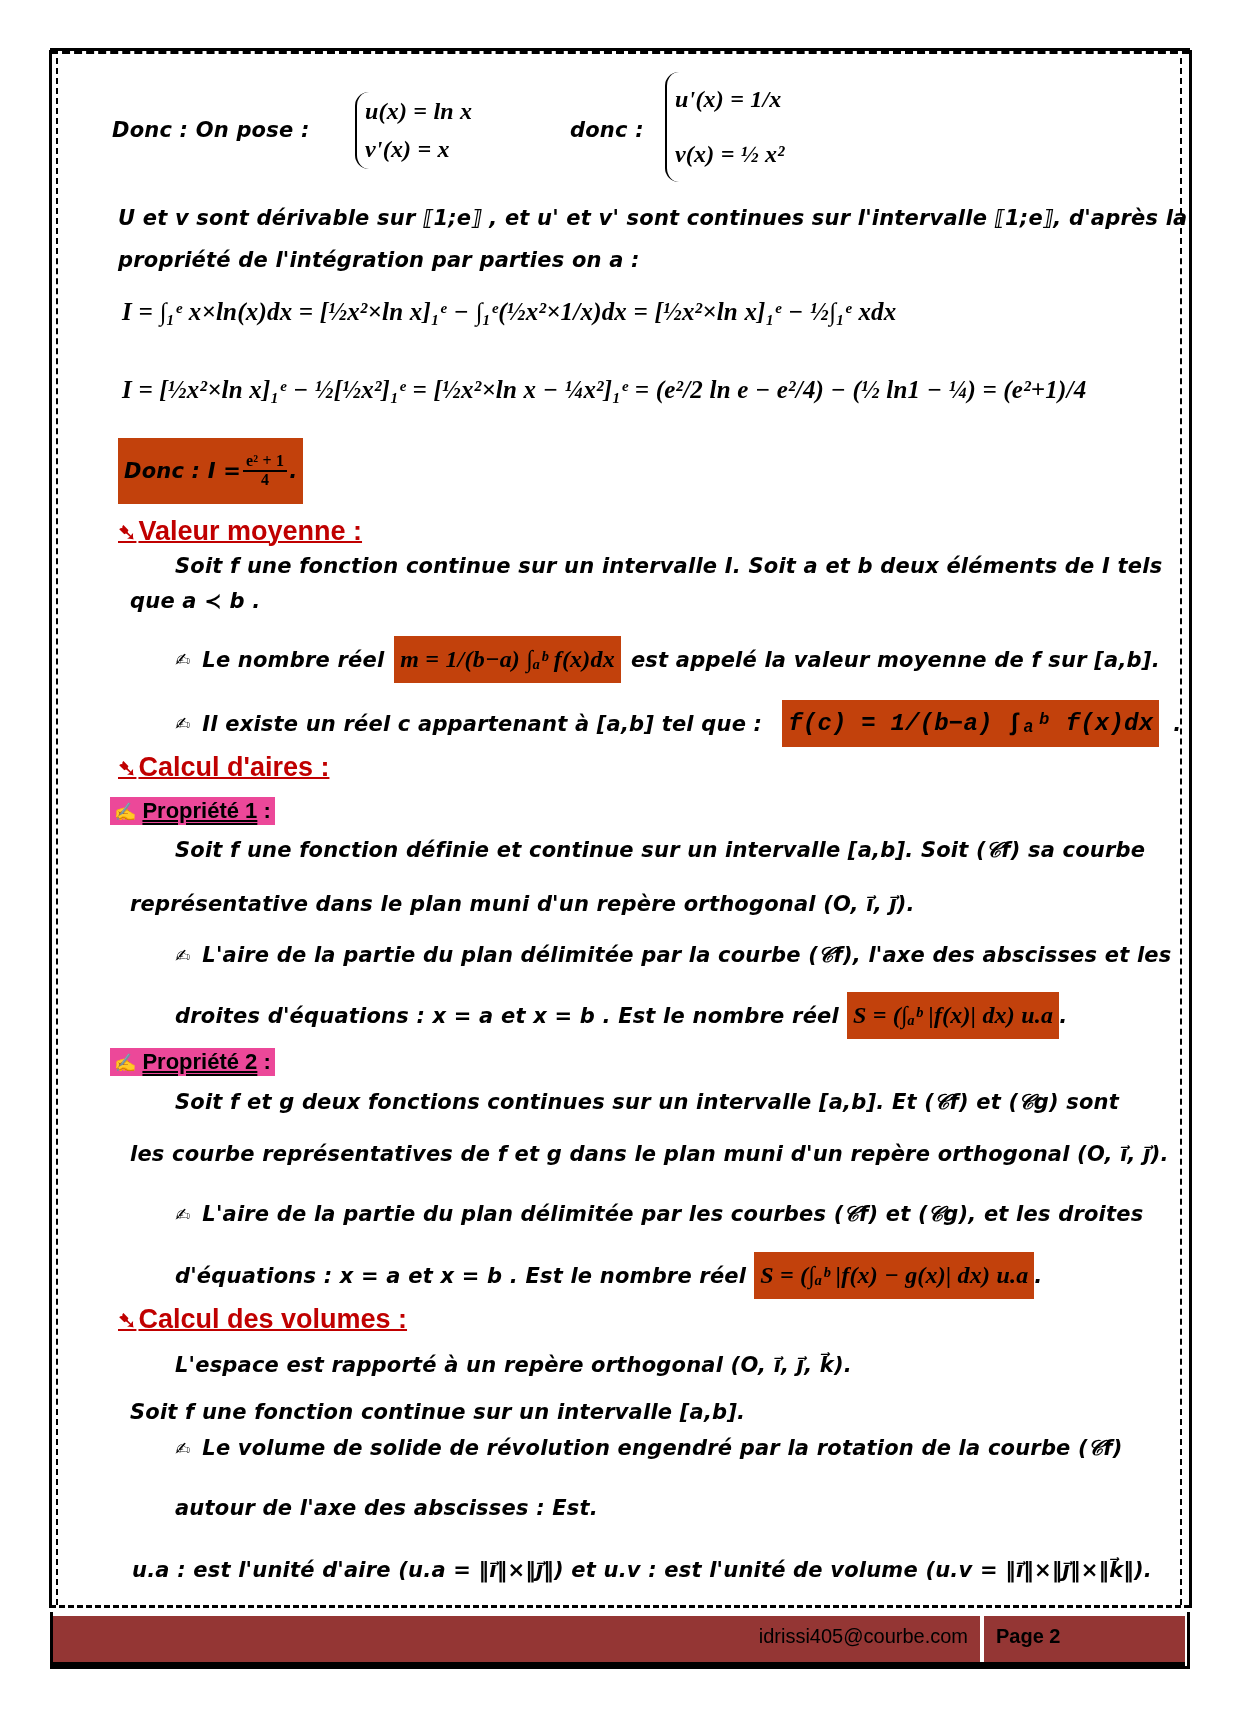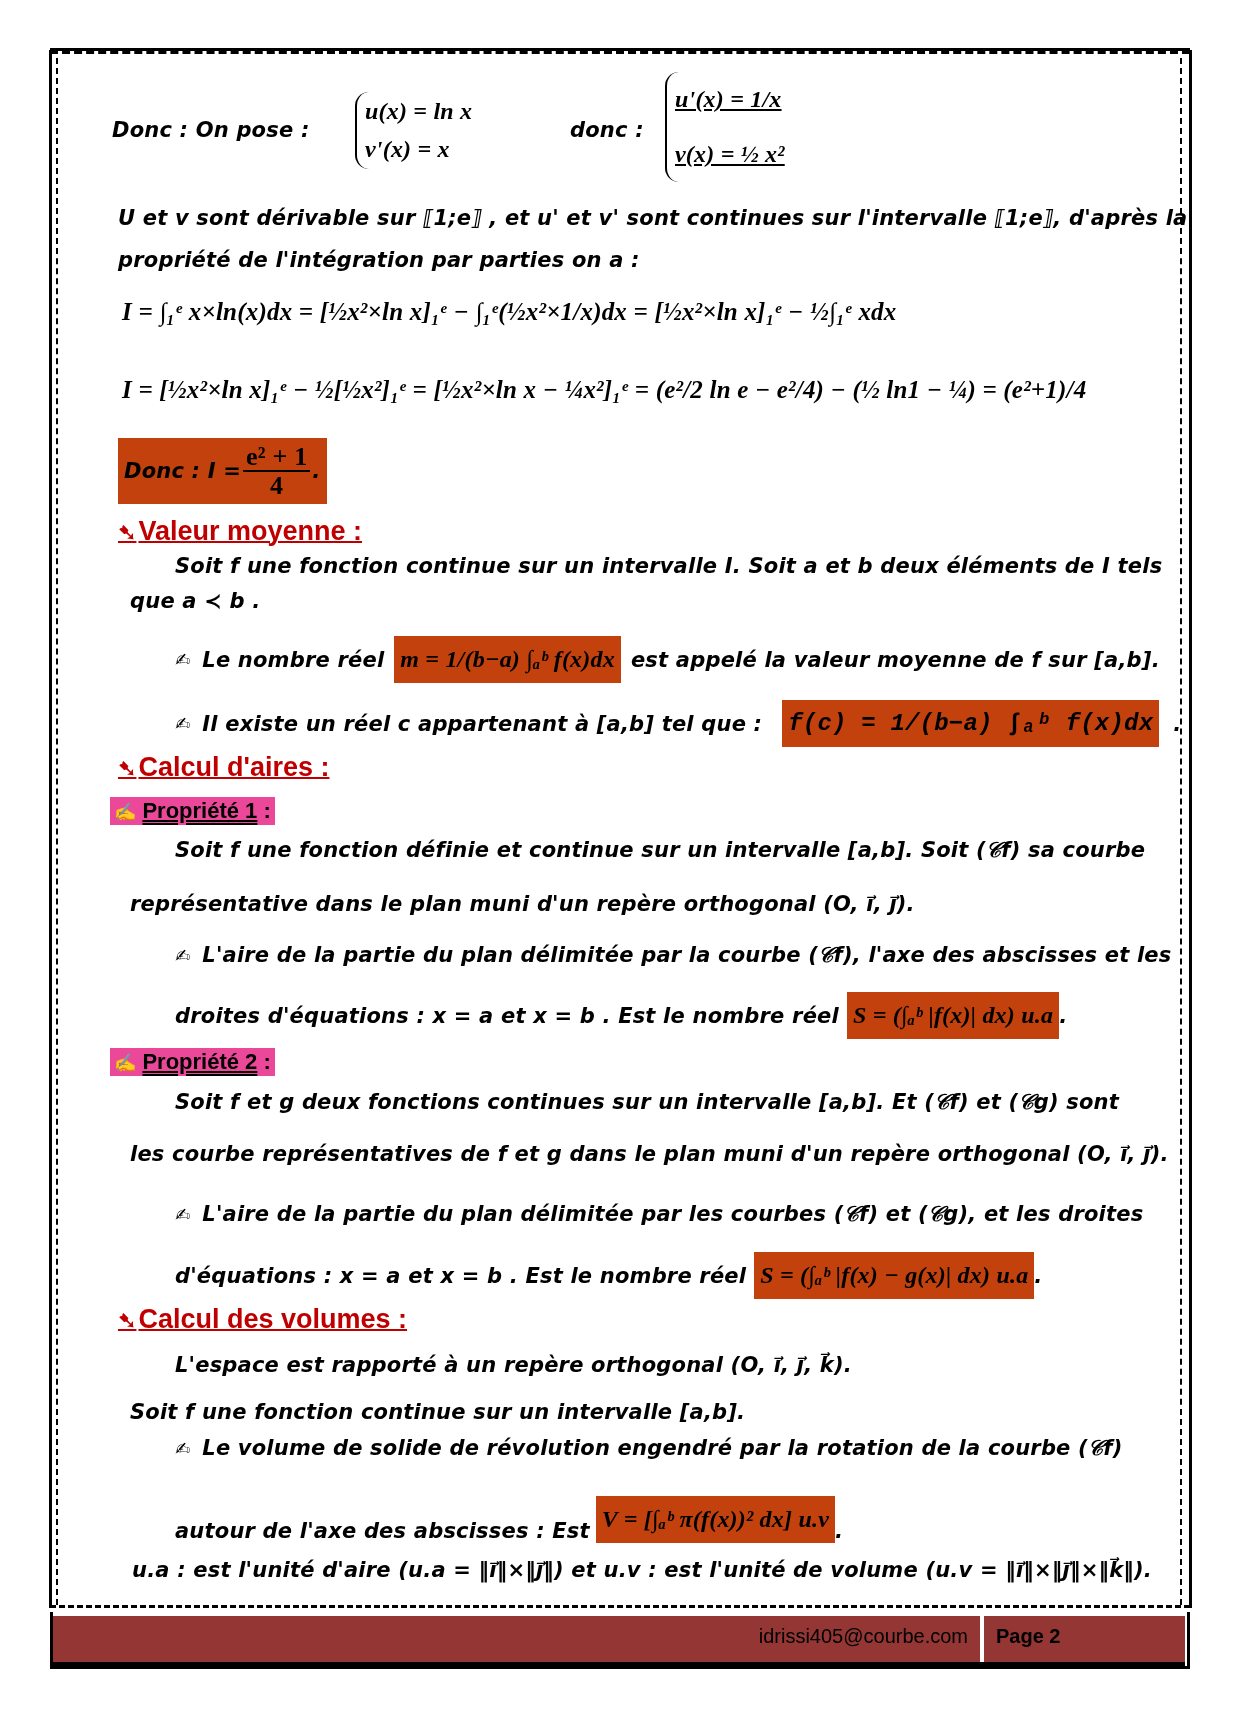--- a/index.html
+++ b/index.html
@@ -19,21 +19,21 @@
   .hl { background:#c2410c; padding:4px 6px; }
   .heading { position:absolute; white-space:nowrap; font-family:"Liberation Sans", sans-serif;
              font-weight:bold; font-size:27px; color:#c00000; text-decoration:underline;
              text-decoration-thickness:2px; }
   .heading .arrow { font-size:22px; margin-right:2px; }
   .prop { position:absolute; white-space:nowrap; font-family:"Liberation Sans", sans-serif;
           font-weight:bold; font-size:22px; background:#ec4899; padding:1px 4px; color:#000; }
   .prop .lbl { text-decoration:underline; text-decoration-style:double; }
   .pen { font-size:18px; font-style:normal; margin-right:12px; }
   .frac { display:inline-flex; flex-direction:column; align-items:center; vertical-align:middle;
-          font-family:"Liberation Serif", serif; font-weight:bold; font-style:normal; font-size:26px; line-height:1.05; margin:0 2px; }
+          font-family:"Liberation Serif", serif; font-weight:bold; font-style:normal; font-size:16px; line-height:1.05; margin:0 2px; }
   .frac .num { border-bottom:2px solid #000; padding:0 3px; }
   .frac .den { padding:0 3px; }
   .sys { display:inline-block; vertical-align:middle; border-left:2px solid #000; border-radius:14px 0 0 14px;
          padding-left:8px; font-family:"Liberation Serif", serif; font-style:italic; font-size:24px; line-height:1.6; }
 
   .footer { position:absolute; left:50px; top:1612px; width:1140px; height:57px; }
   .footer .band { position:absolute; left:3px; top:4px; width:1132px; height:46px; background:#943634;
                   border-bottom:4px solid #000; }
   .footer .lframe { position:absolute; left:0; top:0; width:3px; height:54px; background:#000; }
   .footer .rframe { position:absolute; right:0; top:0; width:3px; height:54px; background:#000; }
@@ -56,21 +56,21 @@
 
 <div class="line" style="left:112px; top:118px;">Donc : On pose :</div>
 <div class="line" style="left:355px; top:92px;">
   <span class="sys">
     <div>u(x) = ln x</div>
     <div>v'(x) = x</div>
   </span>
 </div>
 <div class="line" style="left:570px; top:118px;">donc :</div>
 <div class="line" style="left:665px; top:72px;">
-  <span class="sys" style="line-height:2.3;text-decoration:underline;">
+  <span class="sys" style="line-height:2.3;">
     <div>u'(x) = 1/x</div>
     <div>v(x) = ½ x²</div>
   </span>
 </div>
 
 <div class="line" style="left:118px; top:206px;">U et v sont dérivable sur ⟦1;e⟧ , et u' et v' sont continues sur l'intervalle ⟦1;e⟧, d'après la</div>
 <div class="line" style="left:118px; top:248px;">propriété de l'intégration par parties on a :</div>
 <div class="line math" style="left:122px; top:298px; font-size:25px;">I = ∫₁ᵉ x×ln(x)dx = [½x²×ln x]₁ᵉ − ∫₁ᵉ(½x²×1/x)dx = [½x²×ln x]₁ᵉ − ½∫₁ᵉ xdx</div>
 <div class="line math" style="left:122px; top:376px; font-size:25px;">I = [½x²×ln x]₁ᵉ − ½[½x²]₁ᵉ = [½x²×ln x − ¼x²]₁ᵉ = (e²/2 ln e − e²/4) − (½ ln1 − ¼) = (e²+1)/4</div>
 
@@ -135,21 +135,20 @@
 <div class="heading" style="left:118px; top:1304px;">
   <span class="arrow">➷</span><span>Calcul des volumes :</span>
 </div>
 <div class="line" style="left:175px; top:1353px;">L'espace est rapporté à un repère orthogonal (O, i⃗, j⃗, k⃗).</div>
 <div class="line" style="left:130px; top:1400px;">Soit f  une fonction continue sur un intervalle [a,b].</div>
 <div class="line" style="left:175px; top:1436px;">
   <span class="pen">✍</span><span>Le volume de solide de révolution engendré par la rotation de la courbe (𝒞f)</span>
 </div>
 <div class="line" style="left:175px; top:1496px; display:flex; align-items:flex-end;">
   <span>autour de l'axe des abscisses : Est</span>
-  <span class="hl math" style="margin-left:6px; padding:10px 6px;">V = [∫ₐᵇ π(f(x))² dx] u.v</span>
   <span>.</span>
 </div>
 <div class="line" style="left:132px; top:1558px;">u.a  : est l'unité d'aire (u.a = ‖i⃗‖×‖j⃗‖)    et    u.v  : est l'unité de volume (u.v = ‖i⃗‖×‖j⃗‖×‖k⃗‖).</div>
 
 <div class="footer">
   <div class="lframe"></div>
   <div class="band"></div>
   <div class="sep"></div>
   <div class="rframe"></div>
   <div class="bottom"></div>

